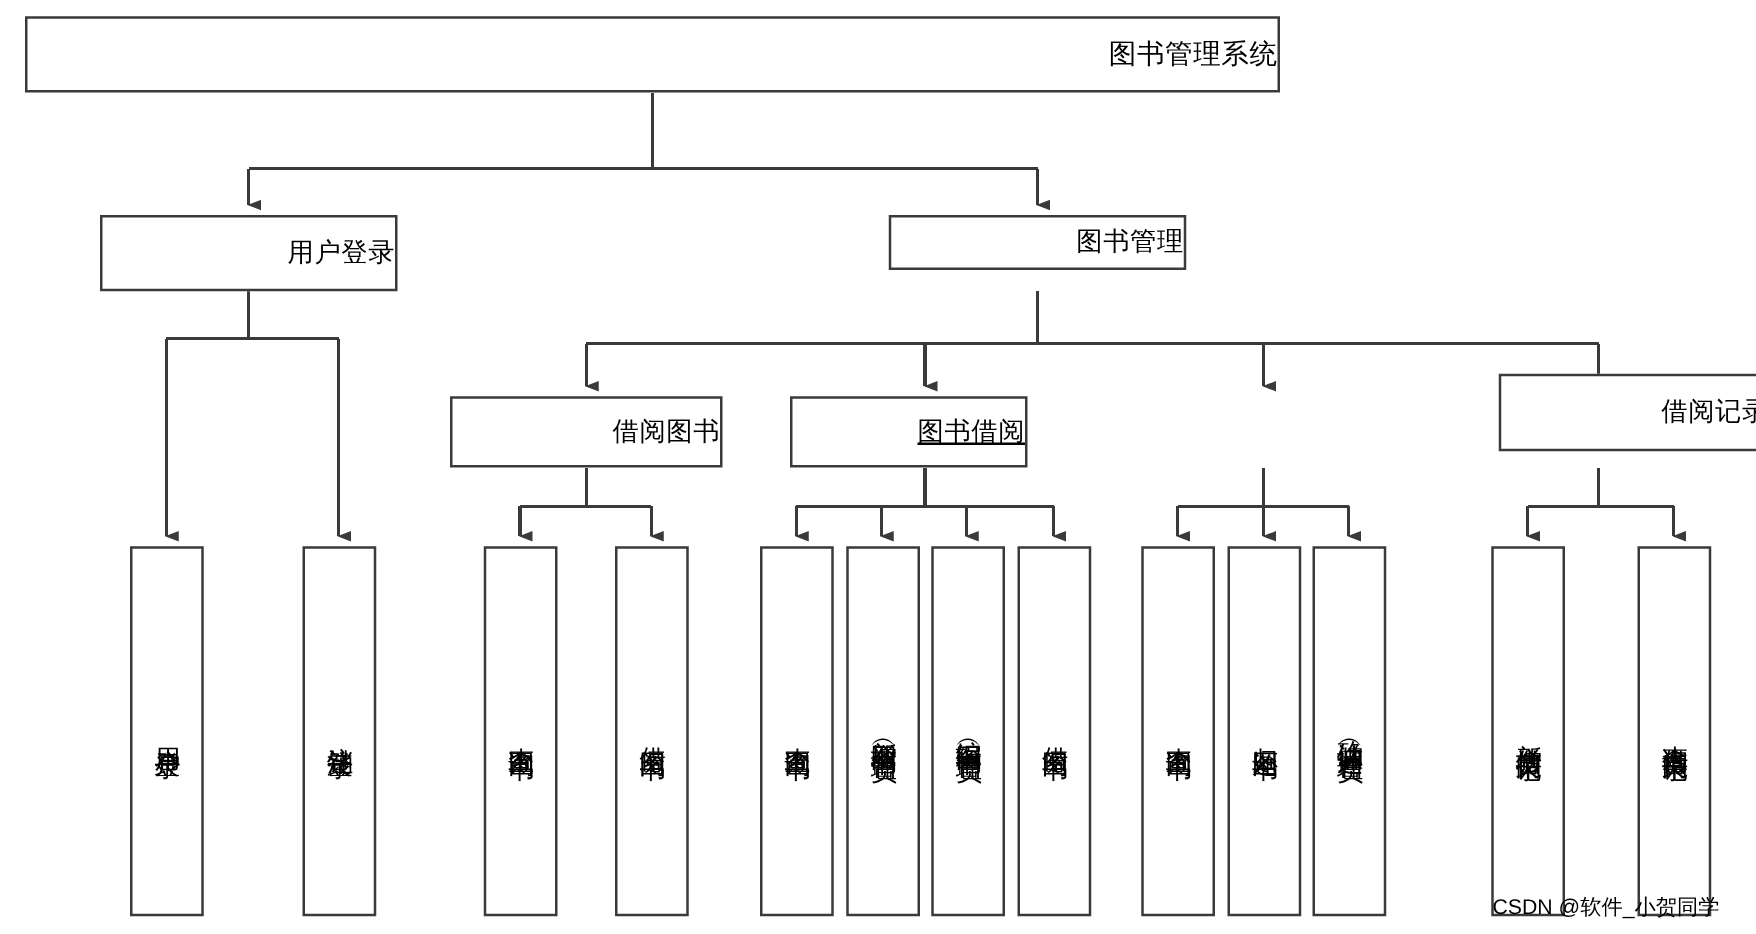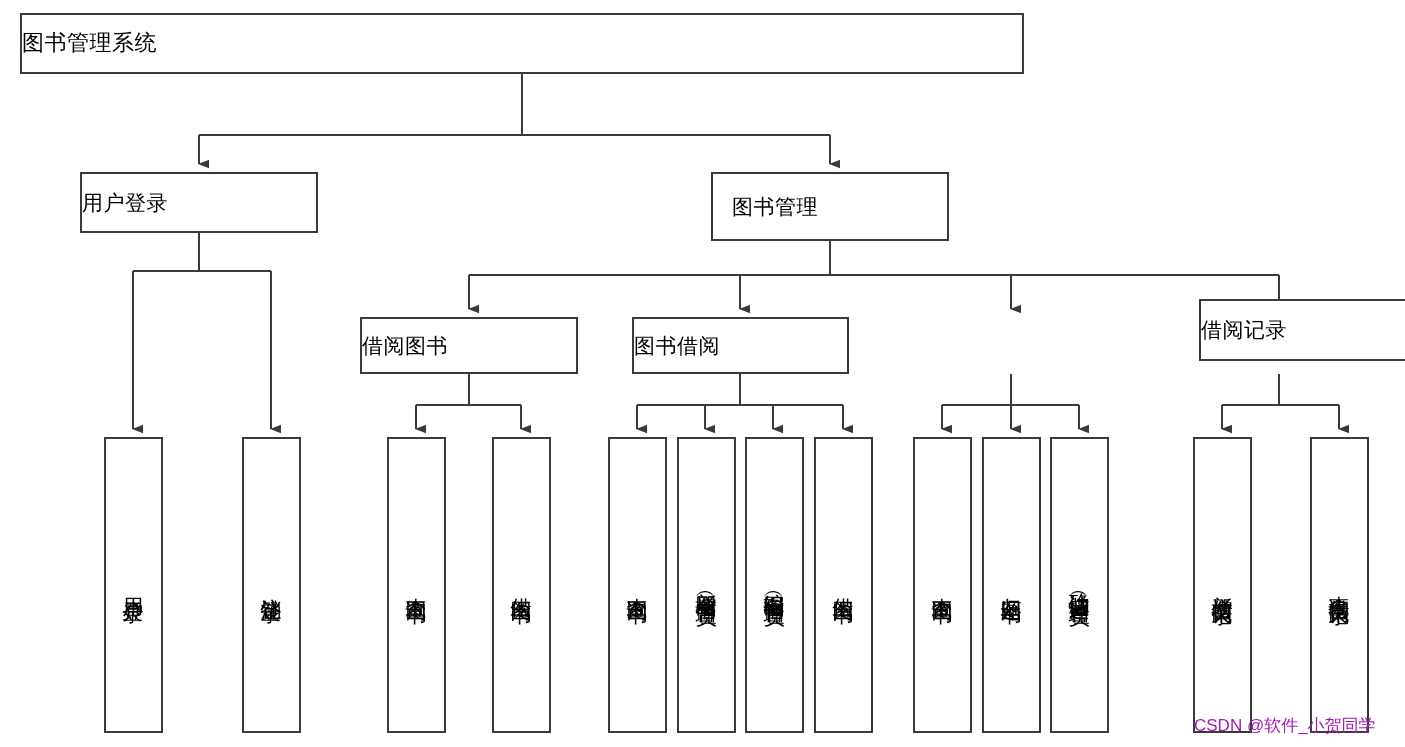--- a/index.html
+++ b/index.html
@@ -26,21 +26,21 @@
     height: 747px;
     pointer-events: none;
   }
   .node {
     position: absolute;
     box-sizing: border-box;
     background: #ffffff;
     border: 2px solid #3a3a3a;
     display: flex;
     align-items: center;
-    justify-content: flex-start;
+    justify-content: flex-end;
     color: #000000;
     z-index: 2;
   }
   .node-label {
     display: block;
     text-align: center;
     line-height: 1.12;
     letter-spacing: 0.5px;
     color: #000000;
   }
@@ -63,21 +63,21 @@
     text-orientation: upright;
     font-size: 21px;
     line-height: 1.0;
     letter-spacing: 2px;
     white-space: nowrap;
   }
   .watermark {
     position: absolute;
     z-index: 5;
     font-size: 17px;
-    color: #a21caf;
+    color: #000000;
     white-space: nowrap;
     user-select: none;
   }
 </style>
 </head>
 <body>
 
 <div id="diagram-root">
 
   <svg id="edges-layer" viewBox="0 0 1405 747" width="1405" height="747">
@@ -132,28 +132,28 @@
     </g>
   </svg>
 
   <div class="node horiz root" style="left:20px; top:13px; width:1004px; height:61px;">
     <span class="node-label">图书管理系统</span>
   </div>
 
   <div class="node horiz" style="left:80px; top:172px; width:238px; height:61px;">
     <span class="node-label">用户登录</span>
   </div>
-  <div class="node horiz" style="left:711px; top:172px; width:238px; height:69px;padding-left:19px;">
+  <div class="node horiz" style="left:711px; top:172px; width:238px; height:44px;padding-left:19px;">
     <span class="node-label">图书管理</span>
   </div>
 
   <div class="node horiz" style="left:360px; top:317px; width:218px; height:57px;">
     <span class="node-label">借阅图书</span>
   </div>
-  <div class="node horiz" style="left:632px; top:317px; width:217px; height:57px;">
+  <div class="node horiz" style="left:632px; top:317px; width:190px; height:57px;text-decoration:underline;">
     <span class="node-label">图书借阅</span>
   </div>
   <div class="node horiz" style="left:1170px; top:299px; width:218px; height:62px;margin-left:29px;">
     <span class="node-label">借阅记录</span>
   </div>
 
   <div class="node vert" style="left:104px; top:437px; width:59px; height:296px;">
     <span class="node-label">用户登录</span>
   </div>
   <div class="node vert" style="left:242px; top:437px; width:59px; height:296px;">

